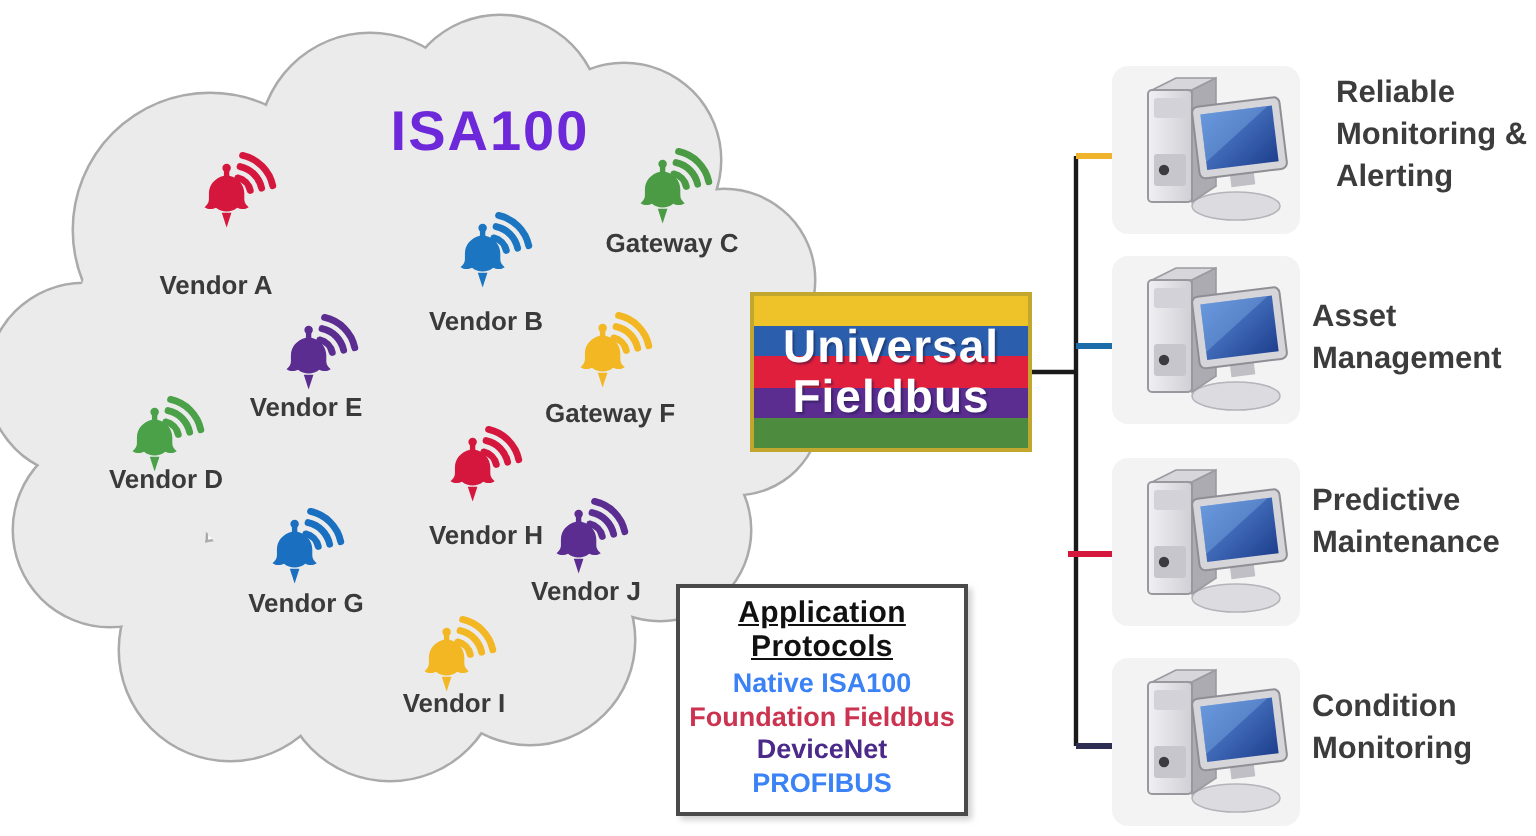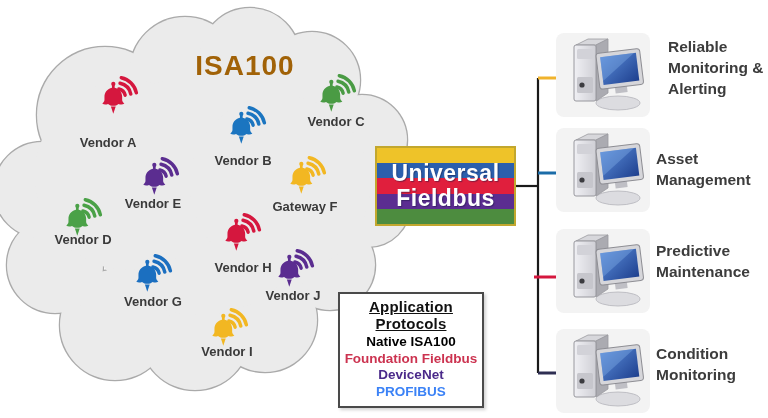--- a/index.html
+++ b/index.html
@@ -6,21 +6,21 @@
   #stage{
     position:relative;width:768px;height:418px;background:#ffffff;
     font-family:"Liberation Sans",sans-serif;overflow:hidden;
   }
   .abs{position:absolute;}
   
   #cloud-svg{left:0;top:0;width:768px;height:418px;}
   
   .cloud-title{
     left:160px;top:50px;width:170px;text-align:center;
-    font-size:28px;font-weight:800;color:#a16207;letter-spacing:1px;
+    font-size:28px;font-weight:800;color:#6d28d9;letter-spacing:1px;
   }
   
   .vendor{width:50px;height:50px;}
   .vendor svg{width:50px;height:50px;display:block;}
   .vlabel{
     width:96px;text-align:center;font-size:13px;font-weight:600;color:#3a3a3a;
   }
   
   .gateway{
     left:375px;top:146px;width:141px;height:80px;display:flex;flex-direction:column;
@@ -182,21 +182,21 @@
       </svg>
     </div>
   <div class="abs vendor" style="left: 272px; top: 244px; color: rgb(91, 45, 144);">
       <svg viewBox="0 0 52 52">
         <use href="#device-icon"></use>
       </svg>
     </div>
 
   <div class="abs vlabel" style="left:60px;top:135px;">Vendor A</div>
   <div class="abs vlabel" style="left:195px;top:153px;">Vendor B</div>
-  <div class="abs vlabel" style="left:288px;top:114px;">Vendor C</div>
+  <div class="abs vlabel" style="left:288px;top:114px;">Gateway C</div>
   <div class="abs vlabel" style="left:35px;top:232px;">Vendor D</div>
   <div class="abs vlabel" style="left:105px;top:196px;">Vendor E</div>
   <div class="abs vlabel" style="left:257px;top:199px;">Gateway F</div>
   <div class="abs vlabel" style="left:105px;top:294px;">Vendor G</div>
   <div class="abs vlabel" style="left:195px;top:250px;margin-top:10px;">Vendor H</div>
   <div class="abs vlabel" style="left:179px;top:344px;">Vendor I</div>
   <div class="abs vlabel" style="left:245px;top:288px;">Vendor J</div>
 
   <svg id="connector-svg" class="abs" viewBox="0 0 768 418">
     <path d="M512,186 H538" fill="none" stroke-width="2.2" stroke="#1a1a1a"></path>
@@ -243,19 +243,19 @@
 Alerting</div>
   <div class="abs ws-label" style="top:148px;">Asset
 Management</div>
   <div class="abs ws-label" style="top:240px;">Predictive
 Maintenance</div>
   <div class="abs ws-label" style="top:343px;">Condition
 Monitoring</div>
 
   <div class="abs protocols">
     <div class="ptitle">Application Protocols</div>
-    <div class="pitem" style="color: #000000;">Native ISA100</div>
+    <div class="pitem" style="color: #3b82f6;">Native ISA100</div>
     <div class="pitem" style="color: rgb(204, 51, 80);">Foundation Fieldbus</div>
     <div class="pitem" style="color: rgb(75, 42, 138);">DeviceNet</div>
     <div class="pitem" style="color: #3b82f6;">PROFIBUS</div>
   </div>
 
 </div>
 
 </body></html>

